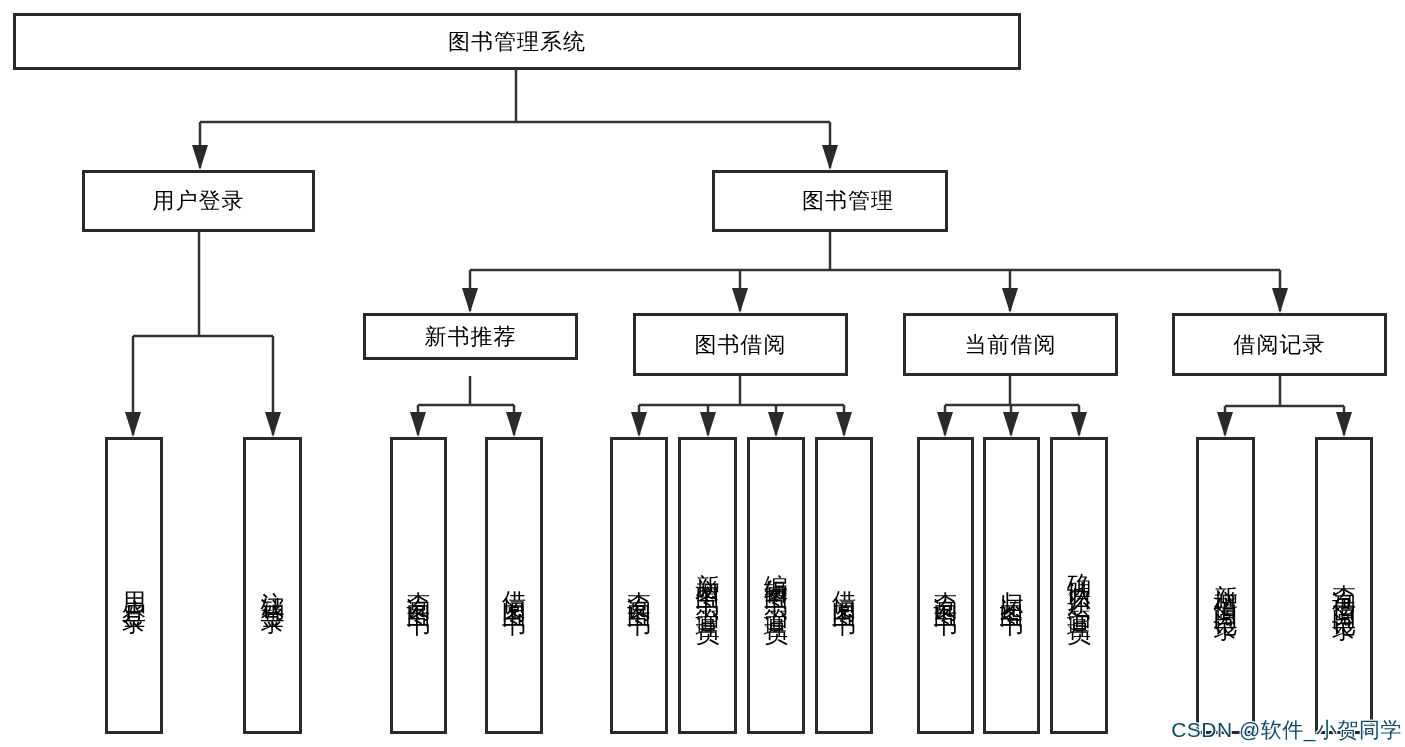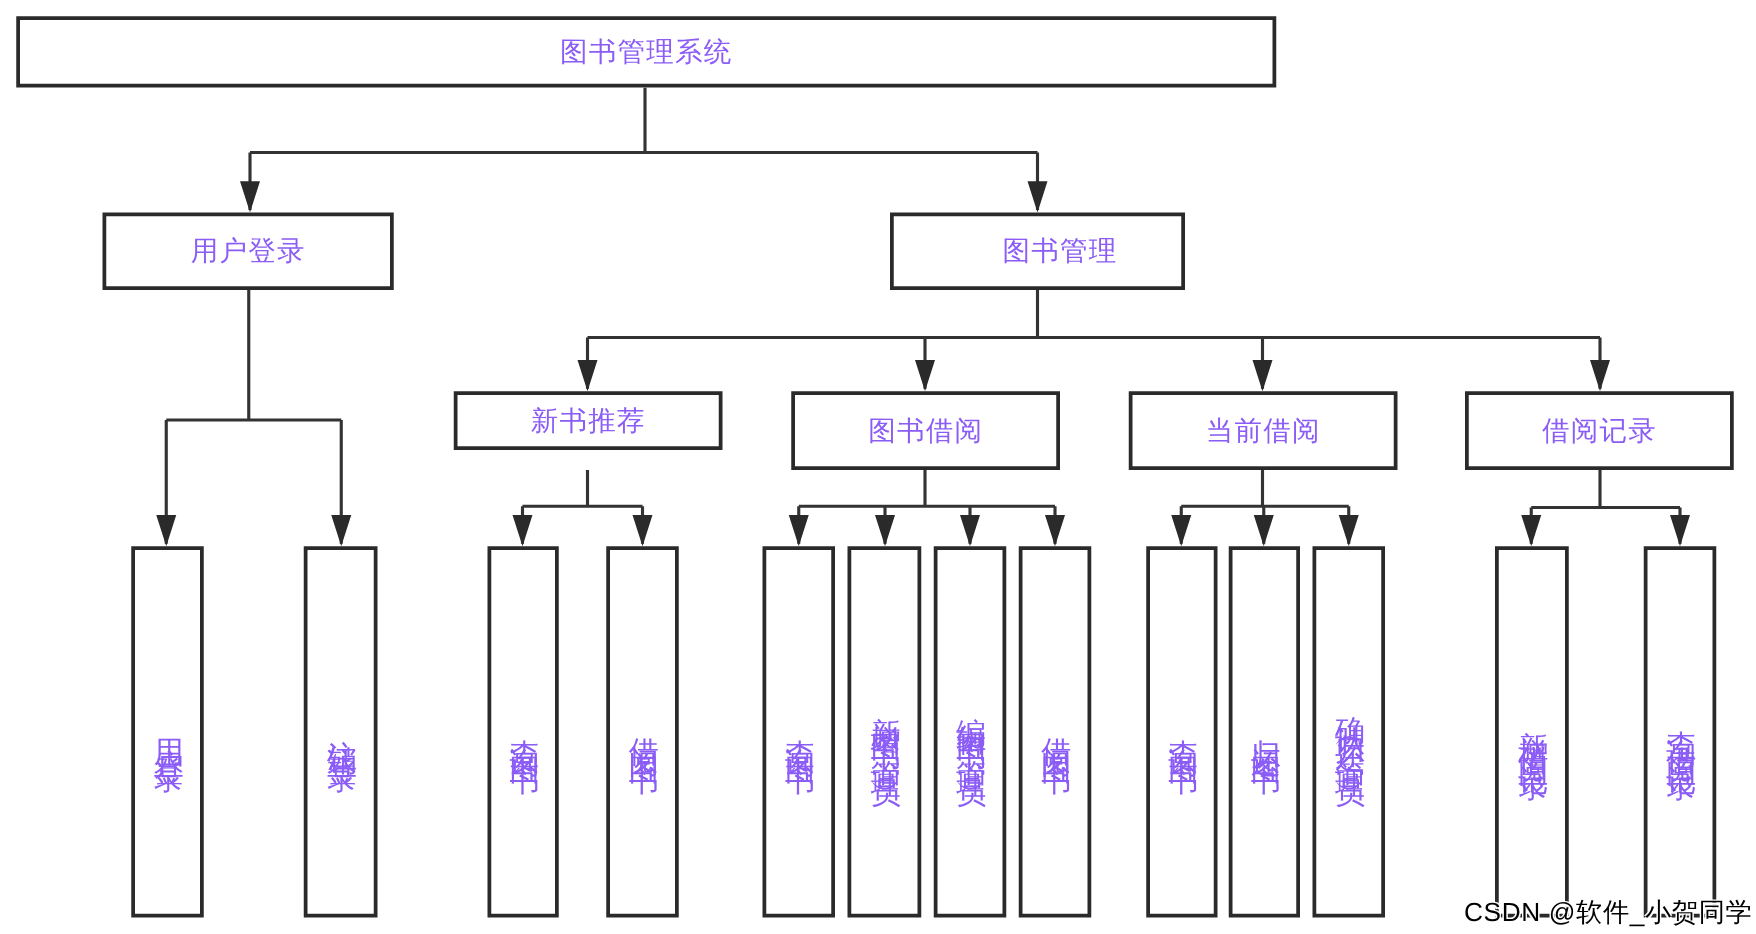--- a/index.html
+++ b/index.html
@@ -12,38 +12,38 @@
   }
   .connector-layer{position:absolute;left:0;top:0;z-index:1;}
   .node{
     position:absolute;
     box-sizing:border-box;
     border:3px solid #2a2a2a;
     background:#ffffff;
     display:flex;
     align-items:center;
     justify-content:center;
-    color:#8b5cf6;
+    color:#000000;
     z-index:2;
   }
   .node.h{font-size:22px;letter-spacing:1px;}
   .node.leaf{
     writing-mode:vertical-rl;
     text-orientation:mixed;
     font-size:24px;
     letter-spacing:7px;
     line-height:1;
   }
   .watermark{
     position:absolute;
     right:3px;
     bottom:3px;
     z-index:5;
     font-size:21px;
-    color:#000000;
+    color:#0c4a6e;
     letter-spacing:0.5px;
     text-shadow:1px 1px 0 rgba(255,255,255,.95),-1px -1px 0 rgba(255,255,255,.95),1px -1px 0 rgba(255,255,255,.95),-1px 1px 0 rgba(255,255,255,.95);
     white-space:nowrap;
   }
 </style>
 </head>
 <body>
 
 <div class="stage">
 

